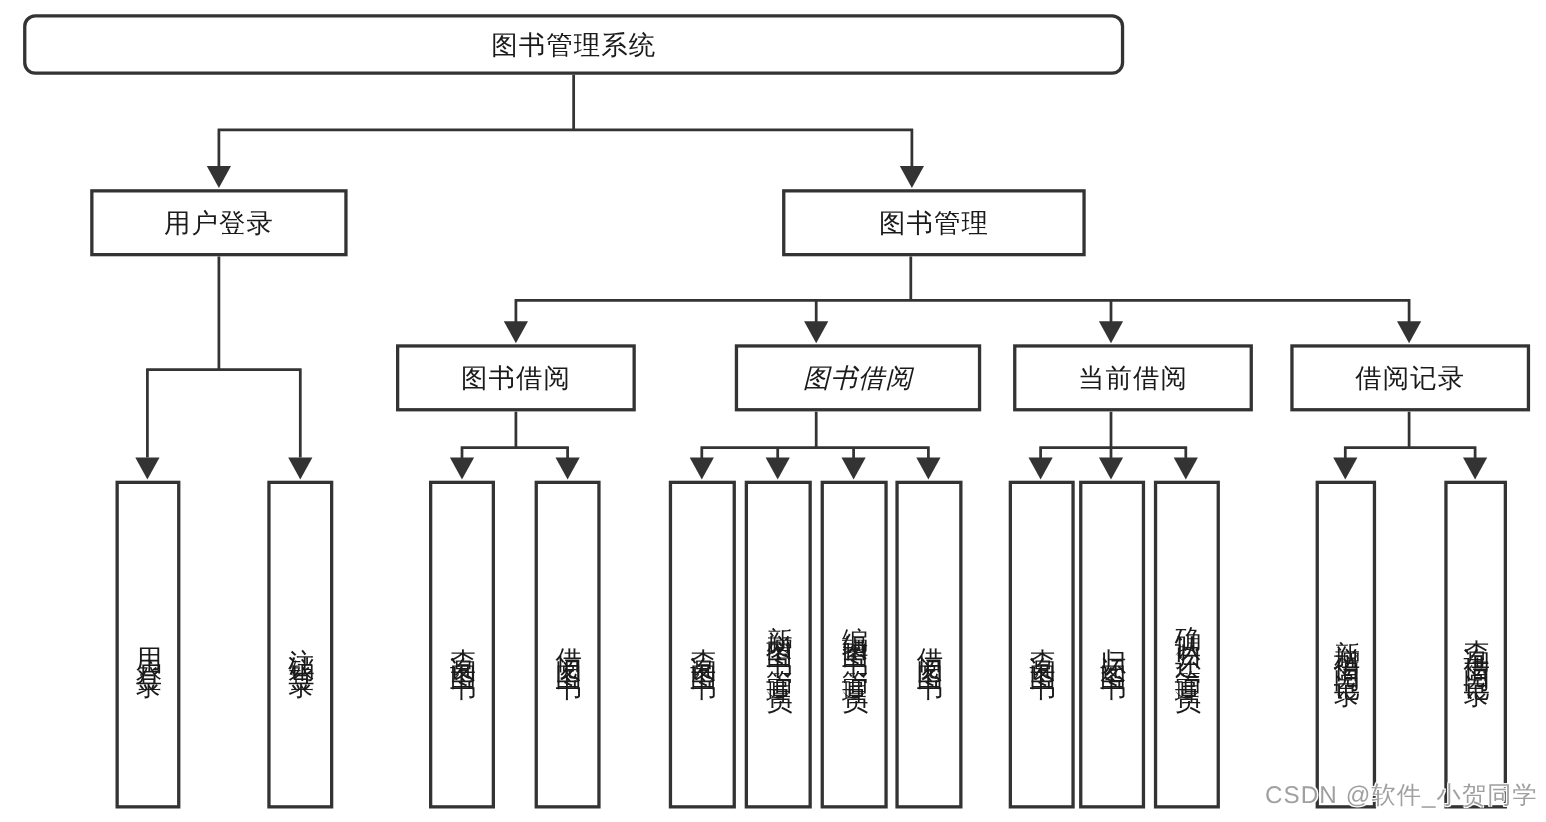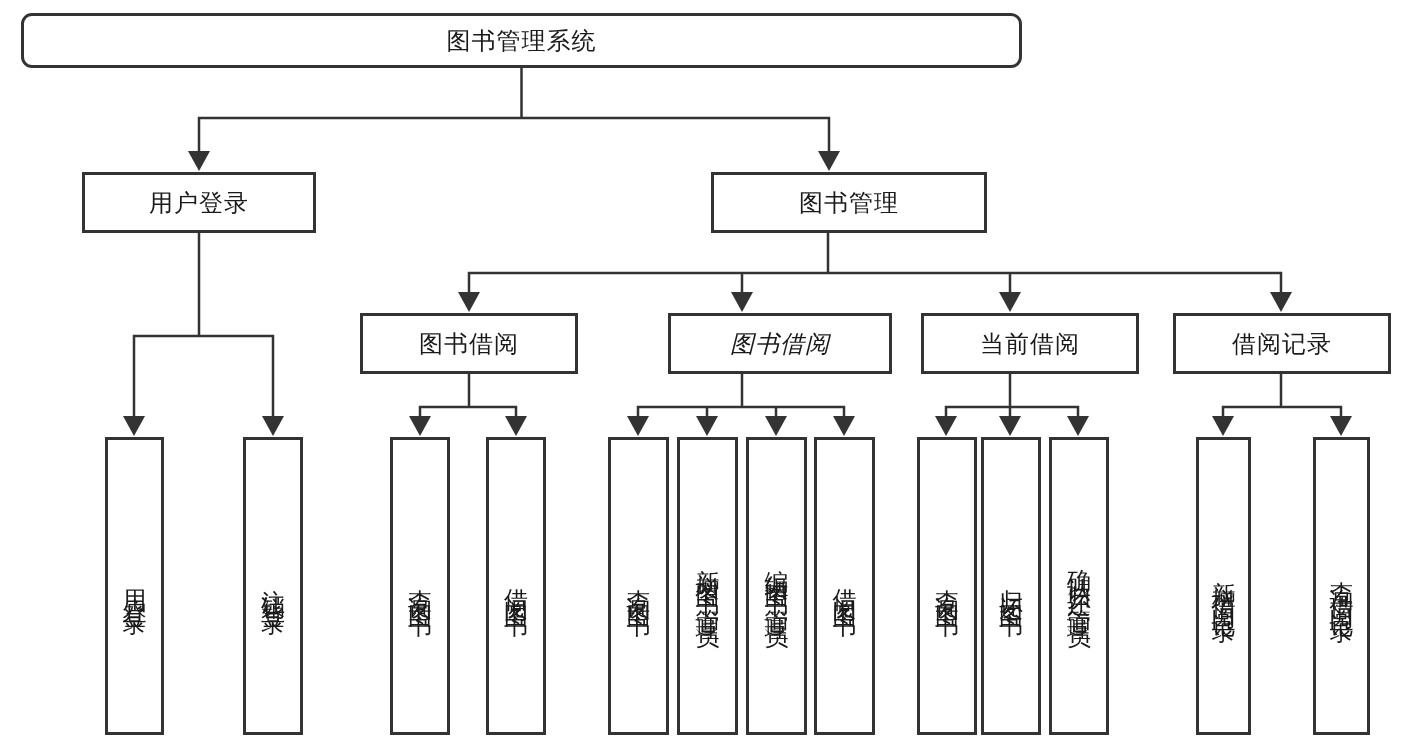--- a/index.html
+++ b/index.html
@@ -158,13 +158,14 @@
     <span>确认归还（管理员）</span>
   </div>
 
   <div class="vbox" style="left:1196px; width:55px;">
     <span>新增借阅记录</span>
   </div>
   <div class="vbox" style="left:1313px; width:57px;">
     <span>查询借阅记录</span>
   </div>
 
+  <div class="watermark">CSDN @软件_小贺同学</div>
 </div>
 
 </body></html>

